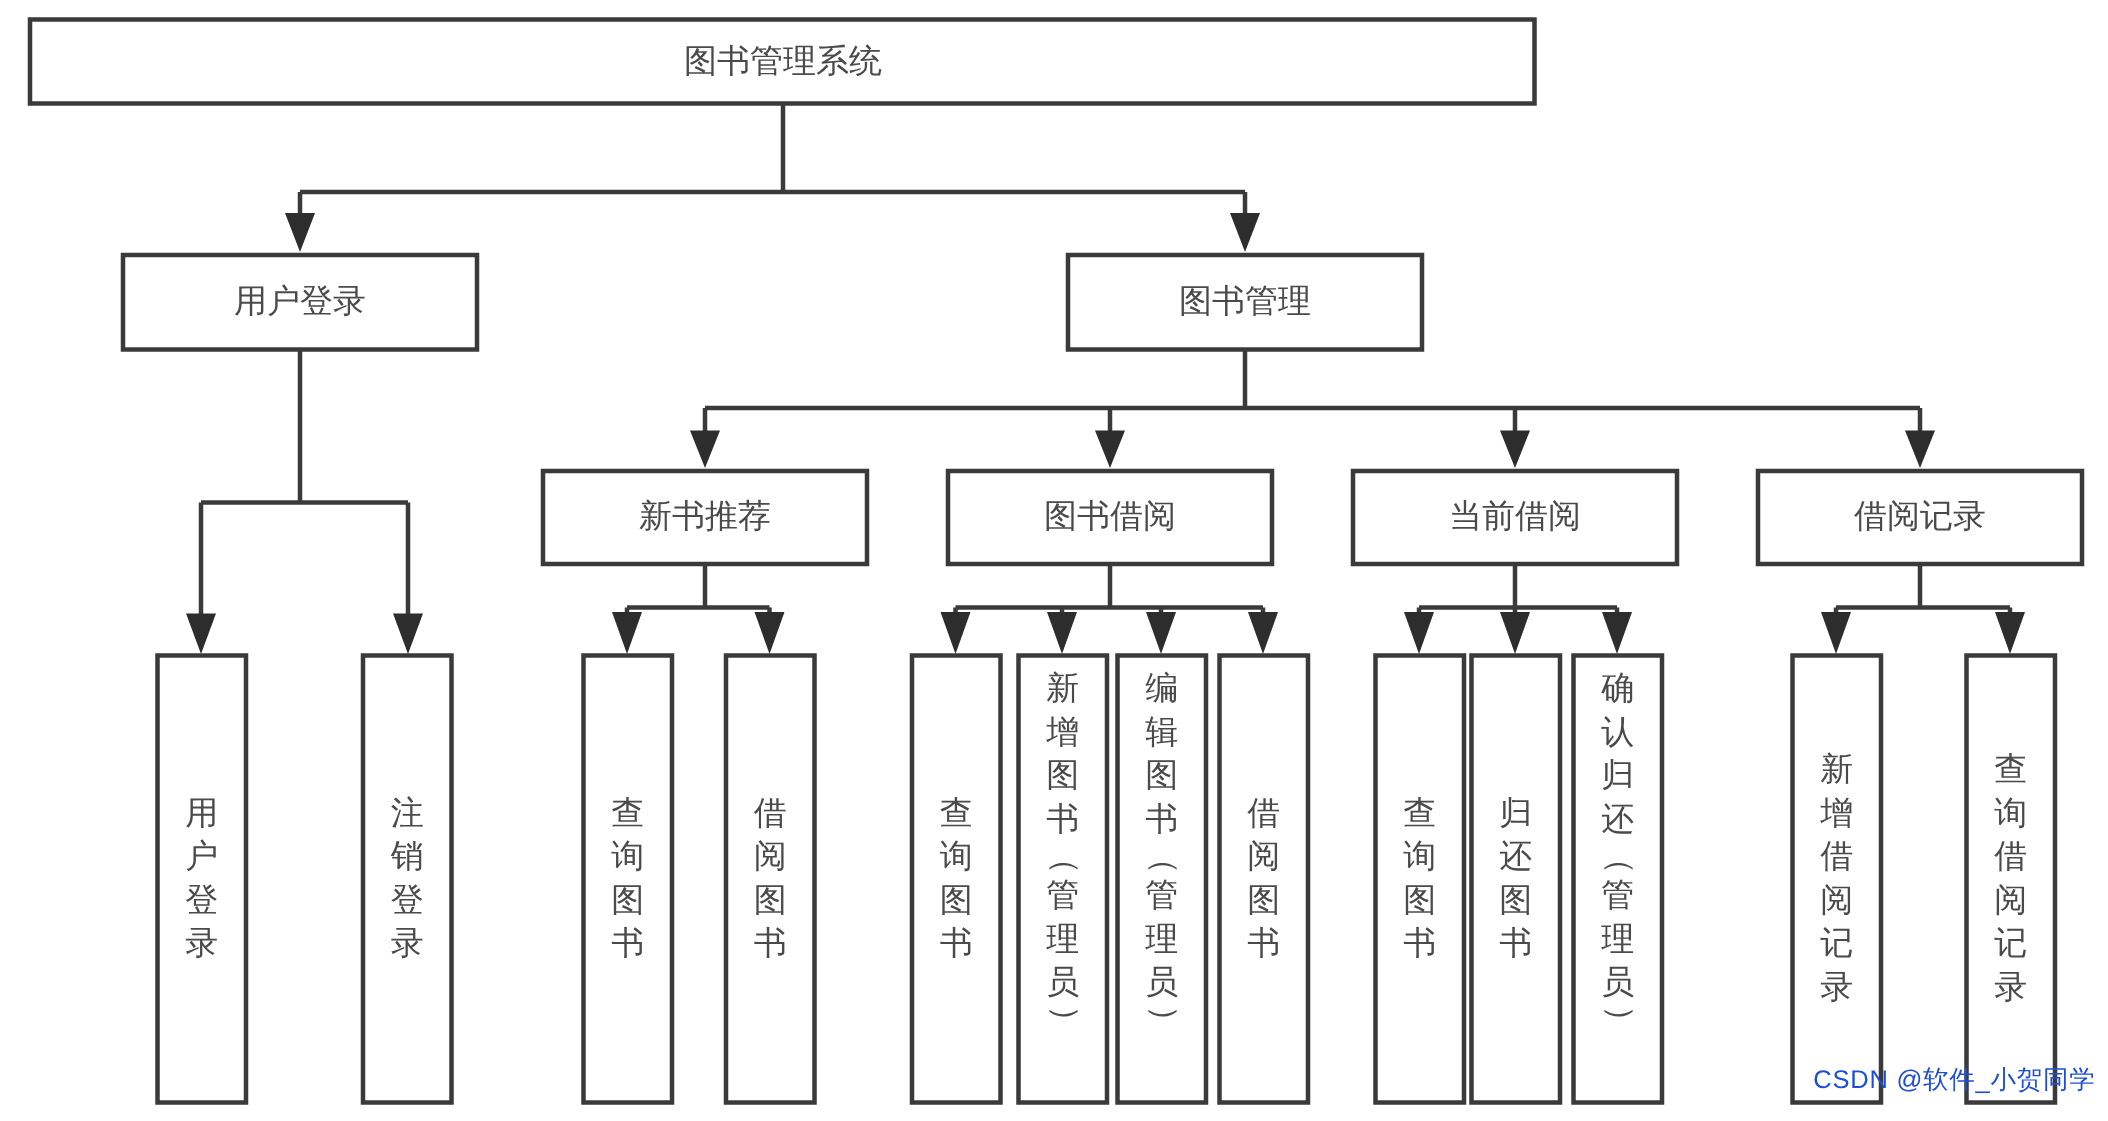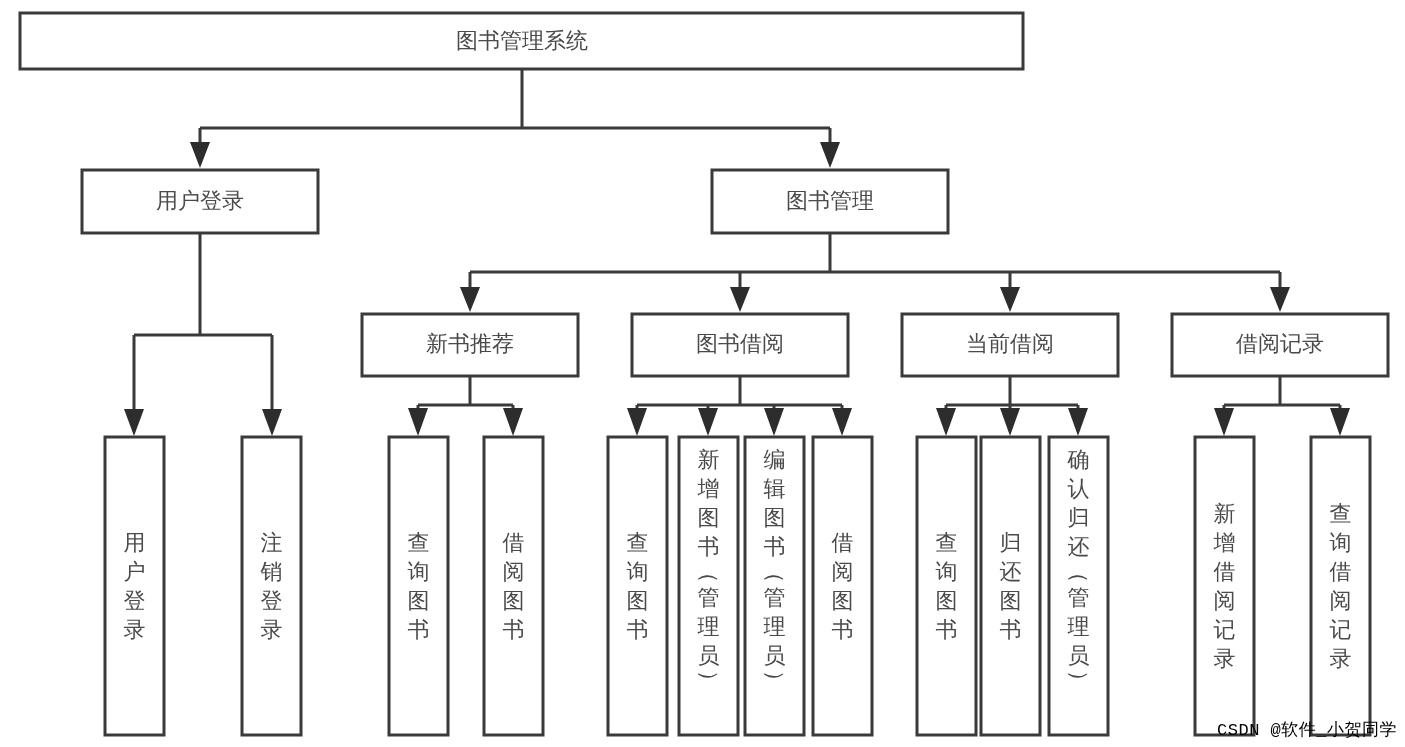--- a/index.html
+++ b/index.html
@@ -65,24 +65,24 @@
     box-sizing: border-box;
     pointer-events: none;
     white-space: nowrap;
   }
   .vtext span {
     display: block;
   }
   .watermark {
     position: absolute;
     right: 8px;
-    bottom: 6px;
-    font-family: Liberation Mono, monospace;
+    bottom: 16px;
+    font-family: Liberation Sans, sans-serif;
     font-size: 17px;
-    color: #000000;
+    color: #1d4ed8;
     letter-spacing: 0.5px;
     white-space: nowrap;
   }
 </style>
 </head>
 <body>
 
 <div id="diagram-root">
 
   <svg id="flow" viewBox="0 0 1405 747" xmlns="http://www.w3.org/2000/svg">

